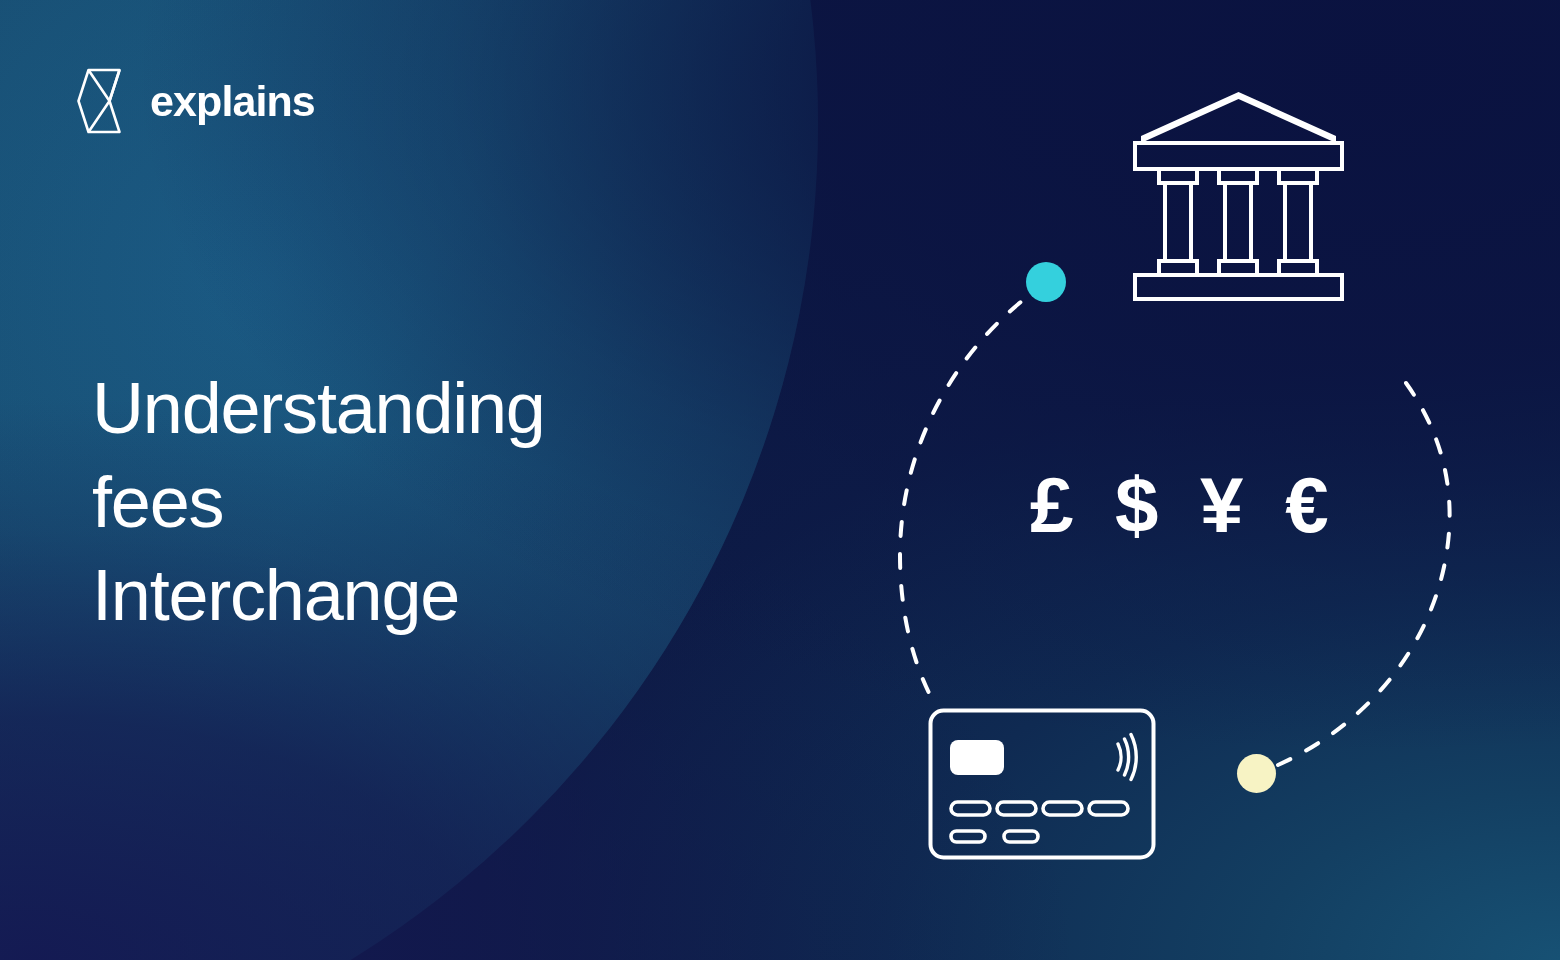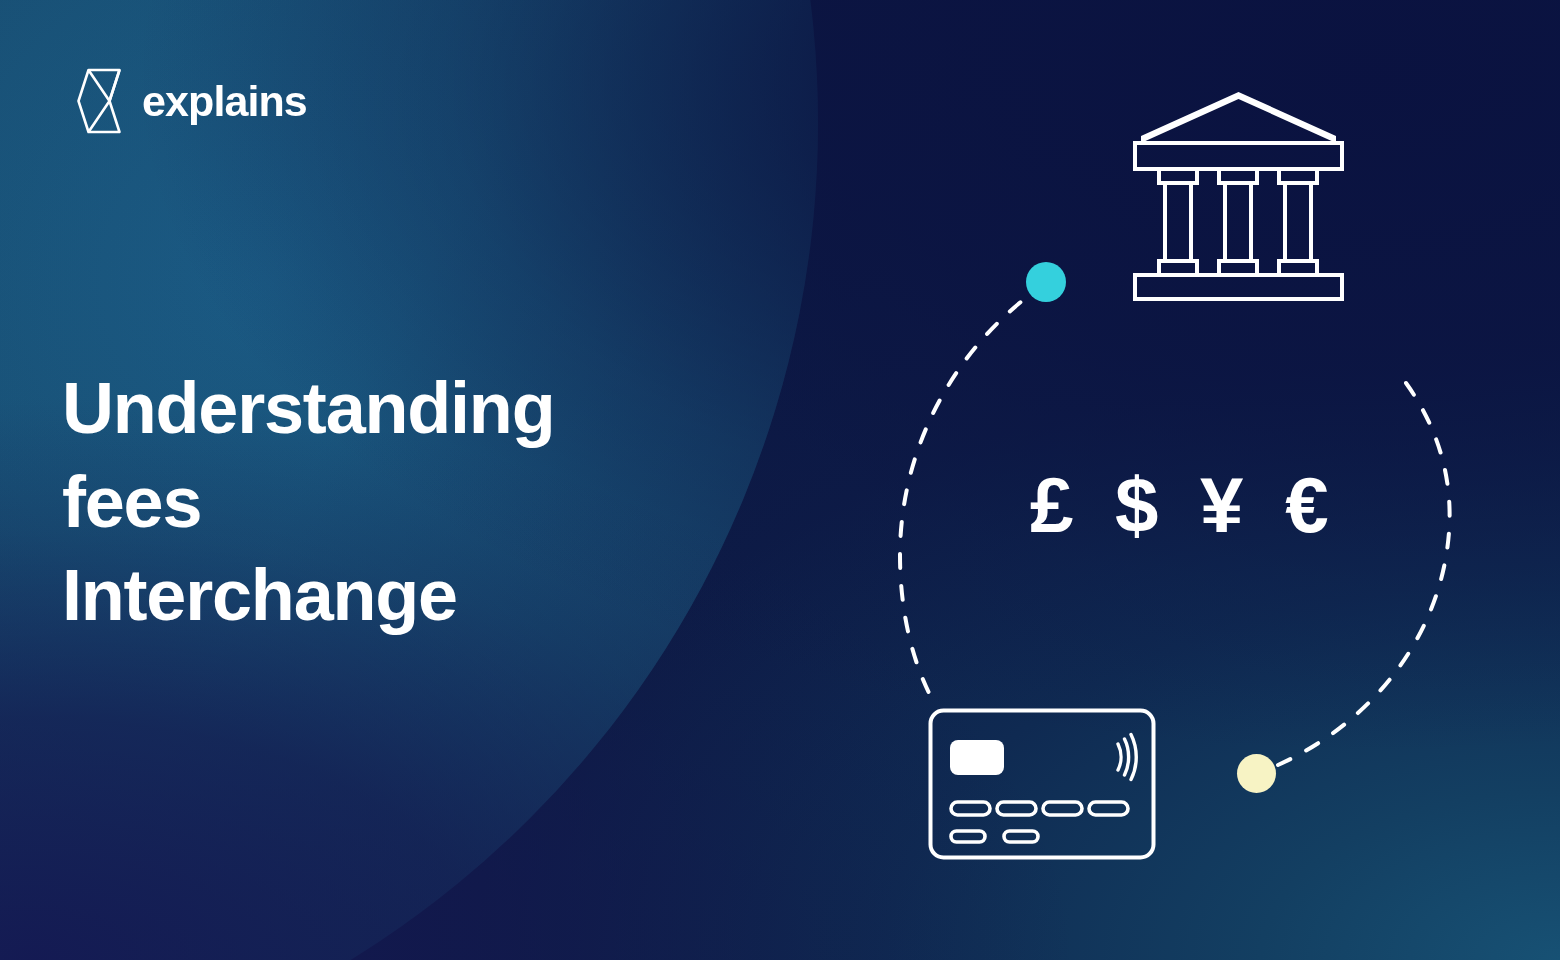--- a/index.html
+++ b/index.html
@@ -54,40 +54,40 @@
     height:1966px;
     border-radius:50%;
     background:linear-gradient(118deg, rgba(21,32,92,0.70) 0%, rgba(19,40,92,0.22) 26%, rgba(18,66,100,0.00) 48%, rgba(17,60,96,0.06) 72%, rgba(17,36,86,0.55) 100%);
     pointer-events:none;
   }
 
   
   .logo {
     position:absolute;
     left:74px; top:68px;
-    display:flex; align-items:center; gap:18px;
+    display:flex; align-items:center; gap:26px;
     z-index:6;
   }
   .logo-mark { width:50px; height:66px; display:block; }
   .logo-text {
     color:#ffffff;
     font-size:43px;
     font-weight:700;
     letter-spacing:-0.9px;
     line-height:1;
   }
 
   
   .headline {
     position:absolute;
-    left:62px; top:362px;
+    left:92px; top:362px;
     width:680px;
     color:#ffffff;
     font-size:72px;
-    font-weight:700;
+    font-weight:400;
     line-height:1.30;
     letter-spacing:-1.2px;
     z-index:6;
   }
   .headline .ln { display:block; }
 
   
   .illus { position:absolute; left:0; top:0; width:1560px; height:960px; z-index:5; pointer-events:none; }
 
   .bank-icon { position:absolute; left:1131px; top:88px; width:215px; height:215px; }

